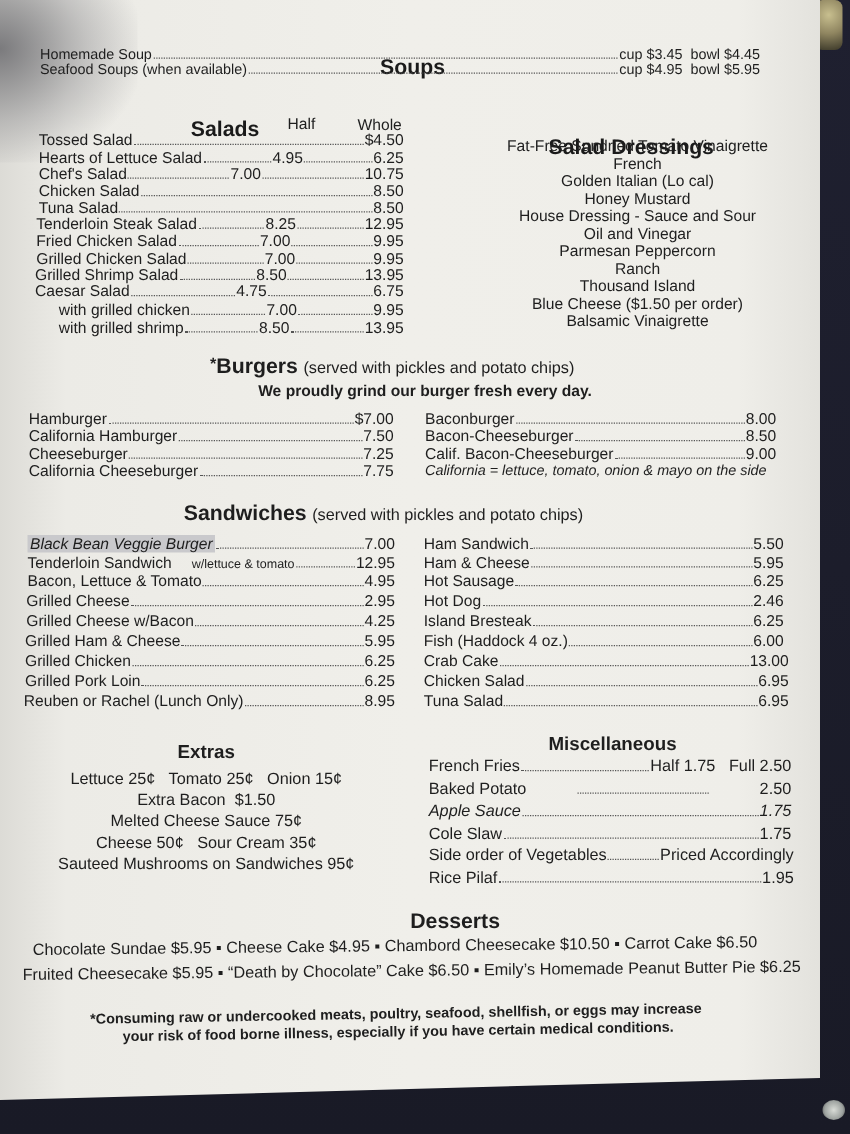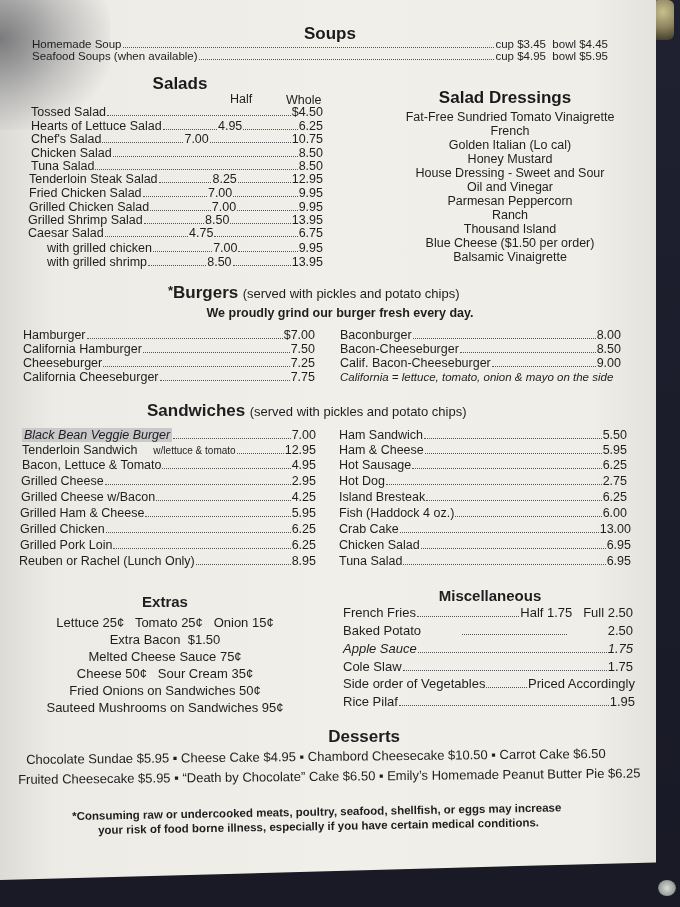--- a/index.html
+++ b/index.html
@@ -26,21 +26,21 @@
     }
     .paper {
       position: absolute; left: 0; top: 0; width: 656px; height: 880px;
       background: linear-gradient(90deg, #dcdbd6 0%, #ecebe6 8%, #f0efea 50%, #efeee9 90%, #e3e2dd 100%);
       clip-path: polygon(0 0, 100% 0, 100% 98%, 0 100%);
     }
     .shadow-left {
       position: absolute; left: 0; top: 0; width: 110px; height: 130px;
       background: radial-gradient(ellipse at 0% 30%, rgba(90,90,95,0.75) 0%, rgba(120,120,125,0.35) 45%, rgba(0,0,0,0) 75%);
     }
-    .sec-title { font-weight: bold; font-size: 17px; text-align: center; color: #1a1a1a; }
+    .sec-title { font-weight: bold; font-size: 17px; text-align: center; color: #1a1a1a; margin-top: 20px; }
     .row { position: absolute; display: flex; align-items: baseline; font-size: 12.5px; line-height: 14px; white-space: nowrap; }
     .row .name { flex: 0 0 auto; }
     .row .dots { flex: 1 1 auto; border-bottom: 1px dotted #555; margin: 0 1px 3px 1px; min-width: 4px; }
     .row .price { flex: 0 0 auto; }
     .small { font-size: 10px; }
     .abs { position: absolute; }
     .center-list { position: absolute; text-align: center; font-size: 12.5px; line-height: 14px; }
     .center-list div { white-space: nowrap; }
     .italic { font-style: italic; }
     .hl { background: #c9c9cc; padding: 0 2px; }
@@ -151,21 +151,21 @@
         <span class="price">13.95</span>
       </div>
   </div>
 
   <div class="sec-title abs" style="left:400px; top:88px; width:210px;">Salad Dressings</div>
   <div class="center-list" style="left:390px; top:110px; width:240px;">
     <div>Fat-Free Sundried Tomato Vinaigrette</div>
     <div>French</div>
     <div>Golden Italian (Lo cal)</div>
     <div>Honey Mustard</div>
-    <div>House Dressing - Sweet and Sour</div>
+    <div>House Dressing - Sauce and Sour</div>
     <div>Oil and Vinegar</div>
     <div>Parmesan Peppercorn</div>
     <div>Ranch</div>
     <div>Thousand Island</div>
     <div>Blue Cheese ($1.50 per order)</div>
     <div>Balsamic Vinaigrette</div>
   </div>
 
   <div class="abs" style="left:168px; top:283px; white-space:nowrap;">
     <span style="font-weight:bold; font-size:13px; vertical-align:top;">*</span><span style="font-weight:bold; font-size:17px;">Burgers</span>
@@ -274,21 +274,21 @@
       <span class="price">5.95</span>
     </div>
   <div class="row" style="left:339px; top:458px; width:288px;">
       <span class="name">Hot Sausage</span>
       <span class="dots"></span>
       <span class="price">6.25</span>
     </div>
   <div class="row" style="left:339px; top:474px; width:288px;">
       <span class="name">Hot Dog</span>
       <span class="dots"></span>
-      <span class="price">2.75</span>
+      <span class="price">2.46</span>
     </div>
   <div class="row" style="left:339px; top:490px; width:288px;">
       <span class="name">Island Bresteak</span>
       <span class="dots"></span>
       <span class="price">6.25</span>
     </div>
   <div class="row" style="left:339px; top:506px; width:288px;">
       <span class="name">Fish (Haddock 4 oz.)</span>
       <span class="dots"></span>
       <span class="price">6.00</span>
@@ -308,21 +308,20 @@
       <span class="dots"></span>
       <span class="price">6.95</span>
     </div>
 
   <div class="abs" style="left:100px; top:593px; width:130px; text-align:center; font-weight:bold; font-size:15px;">Extras</div>
   <div class="center-list" style="left:20px; top:614px; width:290px; font-size:13px; line-height:17px;">
     <div style="white-space:pre;">Lettuce 25¢   Tomato 25¢   Onion 15¢</div>
     <div style="white-space:pre;">Extra Bacon  $1.50</div>
     <div style="white-space:pre;">Melted Cheese Sauce 75¢</div>
     <div style="white-space:pre;">Cheese 50¢   Sour Cream 35¢</div>
-    <div style="white-space:pre;">Fried Onions on Sandwiches 50¢</div>
     <div style="white-space:pre;">Sauteed Mushrooms on Sandwiches 95¢</div>
   </div>
 
   <div class="abs" style="left:410px; top:587px; width:160px; text-align:center; font-weight:bold; font-size:15px;">Miscellaneous</div>
   <div class="row" style="left:343px; top:606px; width:290px; font-size:13px;">
       <span class="name">French Fries</span>
       <span class="dots"></span>
       <span class="price" style="white-space:pre;">Half 1.75   Full 2.50</span>
     </div>
   <div class="row" style="left:343px; top:624px; width:290px; font-size:13px;gap:40px;">

